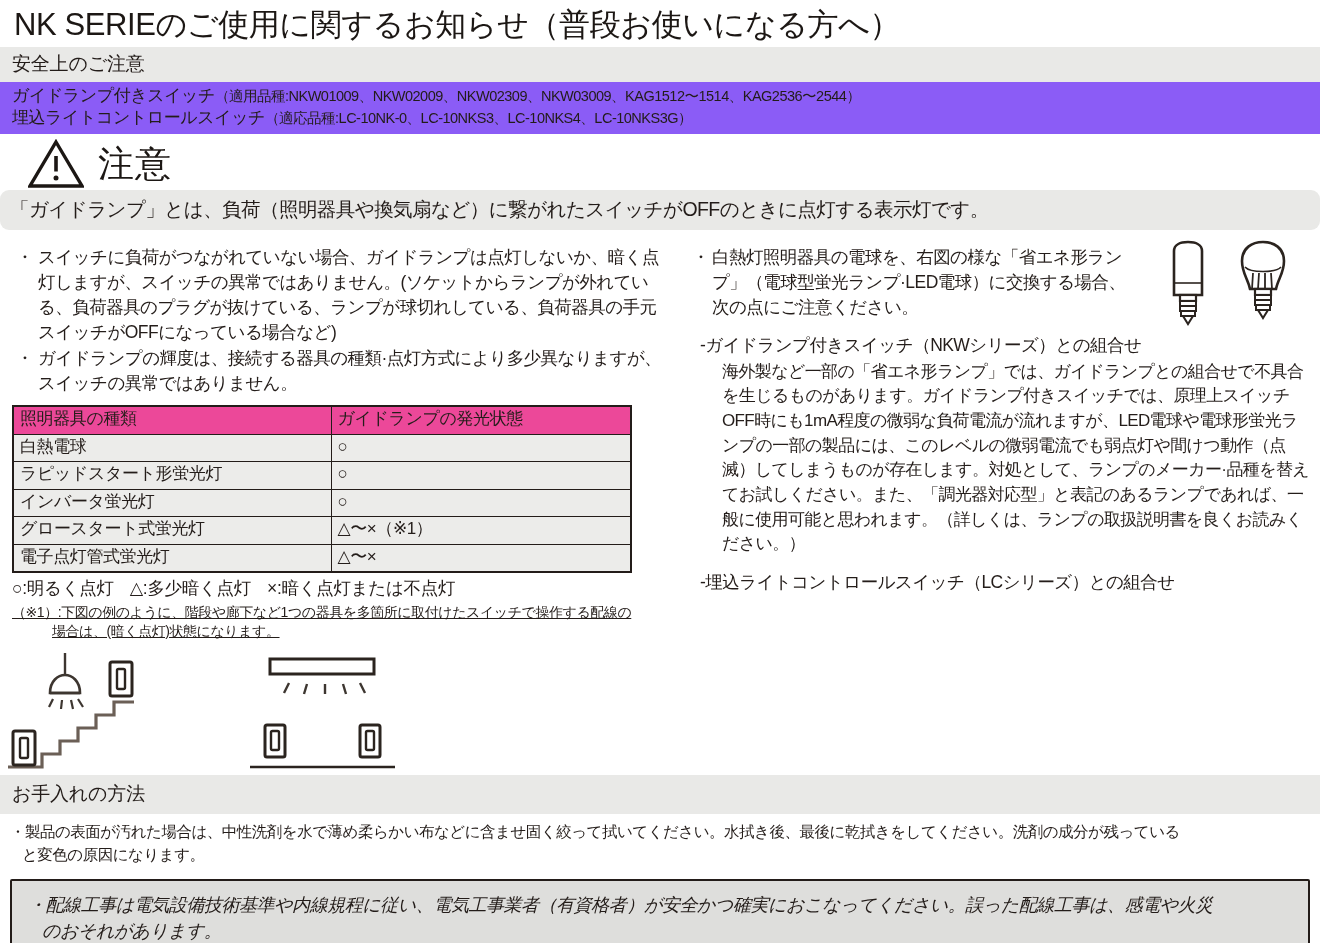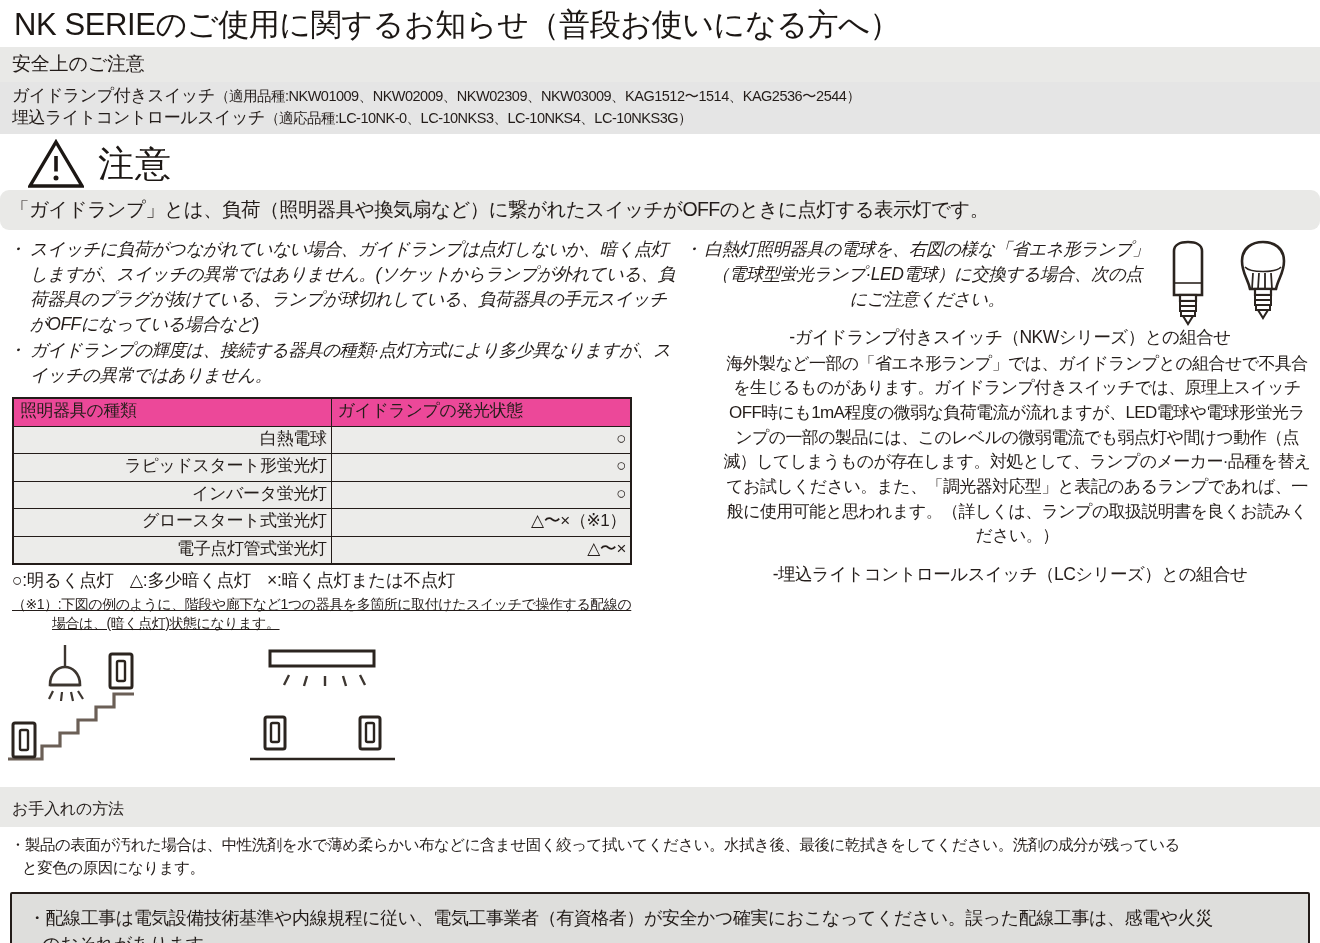--- a/index.html
+++ b/index.html
@@ -38,21 +38,21 @@
     background: #e9e9e7;
     padding: 5px 0 6px 12px;
     font-size: 19px;
     line-height: 1.25;
     letter-spacing: -0.2px;
     color: #231c19;
   }
 
   
   .models {
-    background: #e5e5e5;
+    background: #8b5cf6;
     padding: 3px 0 4px 12px;
   }
   .models .mline {
     font-size: 17px;
     line-height: 1.33;
     letter-spacing: -0.45px;
     white-space: nowrap;
     color: #231c19;
   }
   .models .mline .sm {
@@ -88,24 +88,24 @@
     color: #231c19;
     border-radius: 9px;
   }
 
   
   .cols {
     display: flex;
     padding-top: 7px;
   }
   .col-left { width: 678px; flex: none; position: relative; }
-  .col-right { width: 642px; flex: none; position: relative; text-align: center; }
-
-  
-  ul.blist { list-style: none; margin: 0; padding: 0; font-style: italic; }
+  .col-right { width: 642px; flex: none; position: relative; }
+
+  
+  ul.blist { list-style: none; margin: 8px; padding: 0; }
   ul.blist > li {
     position: relative;
     padding-left: 20px;
     font-size: 17.5px;
     line-height: 1.43;
     letter-spacing: -0.55px;
     margin-bottom: 1px;
     color: #241d1a;
   }
   ul.blist > li::before {
@@ -130,21 +130,21 @@
     font-size: 17px;
     letter-spacing: -0.4px;
     padding: 1px 4px 3px 6px;
     line-height: 1.32;
     font-weight: 400;
     text-align: left;
     color: #241d1a;
     height: 21px;
   }
   table.gl thead th { background: #ec4899; }
-  table.gl tbody td { background: #ececea; text-align: right; }
+  table.gl tbody td { background: #ececea; }
   table.gl col.c1 { width: 318px; }
 
   .legend {
     margin: 4px 0 0 12px;
     font-size: 17.5px;
     letter-spacing: -0.3px;
     line-height: 1.35;
     color: #241d1a;
     white-space: nowrap;
   }
@@ -188,25 +188,24 @@
   
   .diagram {
     position: relative;
     margin-top: 6px;
     height: 128px;
   }
 
   
   .maint-band {
     background: #e9e9e7;
-    padding: 12px 0 7px 12px;
-    font-size: 16px;
+    padding: 6px 0 7px 12px;
+    font-size: 19px;
     letter-spacing: -0.2px;
     color: #231c19;
-    margin-top: 20px;
   }
   .maint-body {
     font-size: 15.5px;
     letter-spacing: -0.5px;
     line-height: 1.5;
     padding: 6px 14px 0 10px;
     color: #241d1a;
     position: relative;
   }
   .maint-body .l2 { padding-left: 12px; display: block; }
@@ -219,20 +218,21 @@
     border-radius: 2px;
     padding: 11px 14px 14px 16px;
     box-sizing: border-box;
     height: 72px;
   }
   .warn-box .wl {
     font-size: 18px;
     letter-spacing: -0.45px;
     line-height: 1.45;
     color: #231c19;
+    font-style: italic;
   }
   .warn-box .wl2 { padding-left: 14px; display: block; }
 </style>
 </head>
 <body>
 
 <div class="page">
 
   <div class="doc-title">NK SERIEのご使用に関するお知らせ（普段お使いになる方へ）</div>
 

